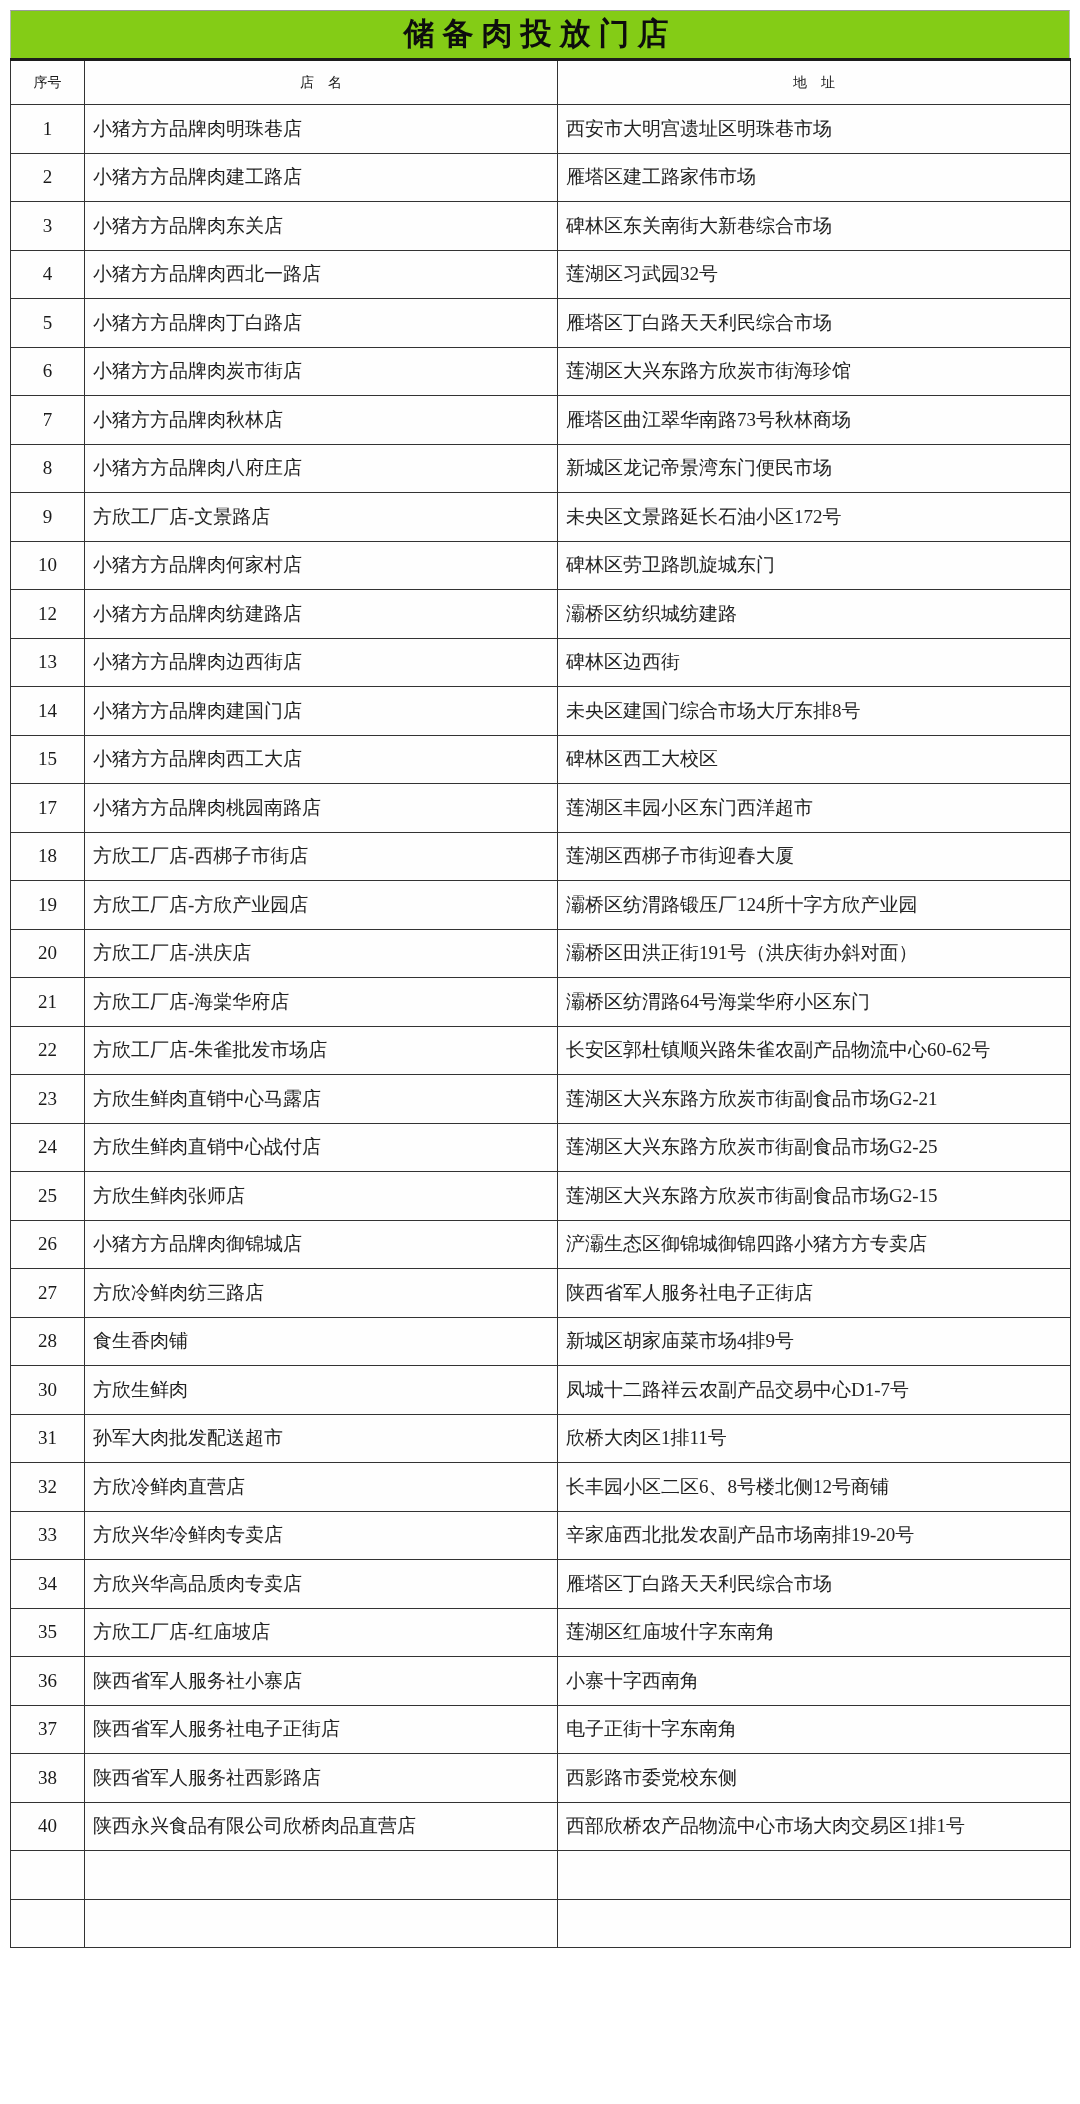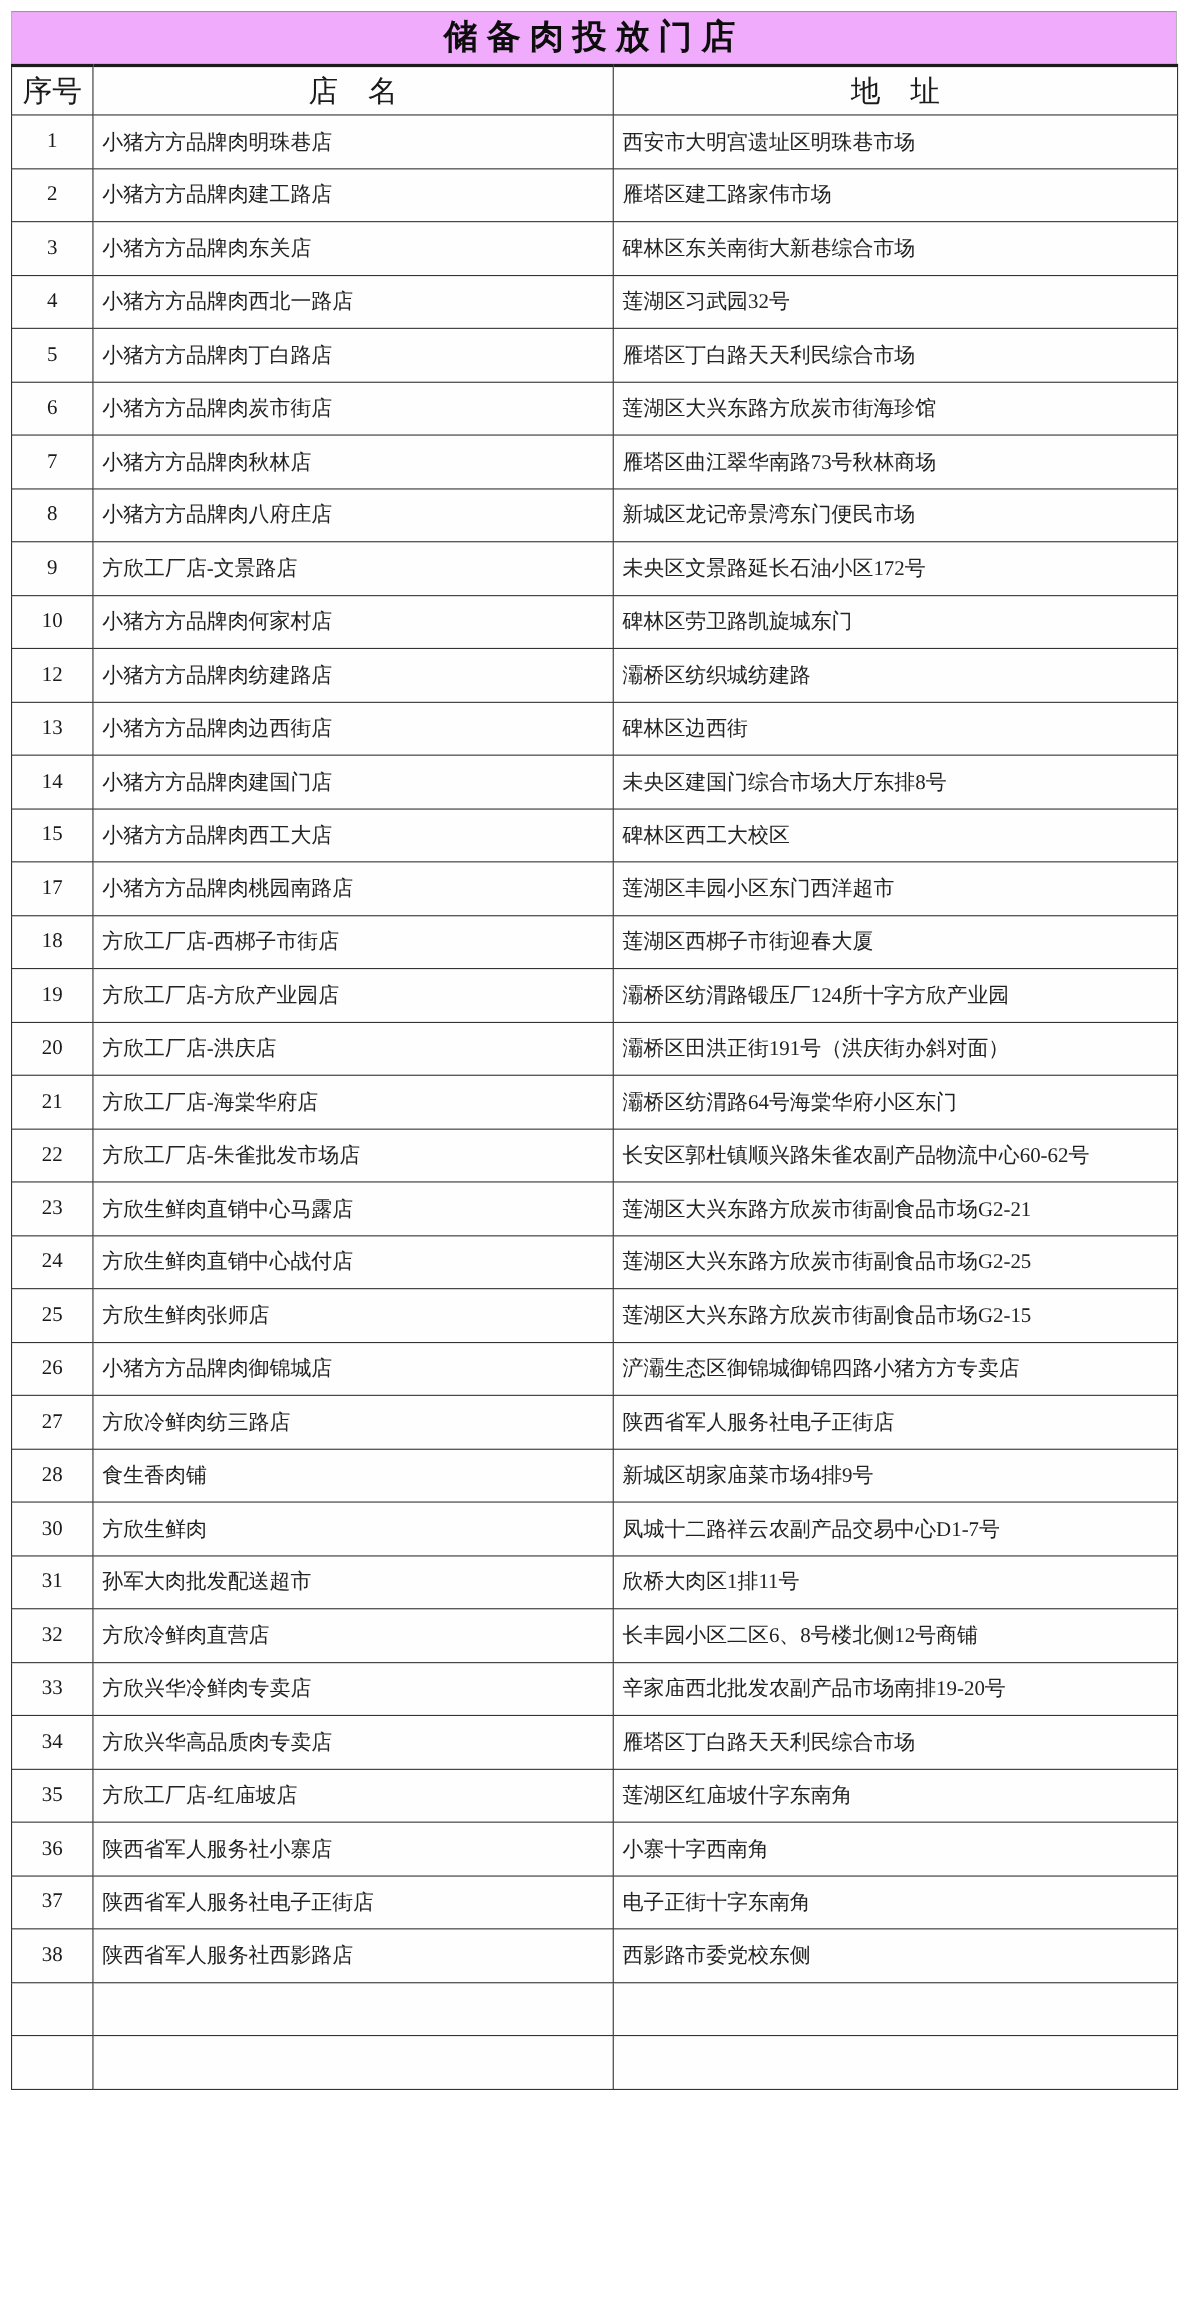--- a/index.html
+++ b/index.html
@@ -24,41 +24,41 @@
     height: 48px;
     border-top: 1px solid #9a9a9a;
     border-left: 1px solid #b5b5b5;
     border-right: 1px solid #b5b5b5;
     text-align: center;
     font-weight: bold;
     font-size: 31px;
     letter-spacing: 8px;
     line-height: 46px;
     color: #0d0d0d;
-    background: #f0abfc;
+    background: #84cc16;
   }
   table.store-table {
     width: 1060px;
     border-collapse: collapse;
     table-layout: fixed;
     background: #fefefe;
   }
   table.store-table th,
   table.store-table td {
     box-sizing: border-box;
     border: 1px solid #333333;
     overflow: hidden;
     white-space: nowrap;
     vertical-align: middle;
   }
   table.store-table thead th {
     border-top: 3px solid #1c1c1c;
     height: 45px;
     font-weight: normal;
-    font-size: 27px;
+    font-size: 14px;
     text-align: center;
     color: #1a1a1a;
   }
   table.store-table tbody tr {
     height: 48.5px;
   }
   td.c-idx {
     text-align: center;
     font-size: 19px;
     color: #1a1a1a;
@@ -263,20 +263,25 @@
         <tr>
           <td class="c-idx">37</td>
           <td class="c-name">陕西省军人服务社电子正街店</td>
           <td class="c-addr">电子正街十字东南角</td>
         </tr>
         <tr>
           <td class="c-idx">38</td>
           <td class="c-name">陕西省军人服务社西影路店</td>
           <td class="c-addr">西影路市委党校东侧</td>
         </tr>
+        <tr>
+          <td class="c-idx">40</td>
+          <td class="c-name">陕西永兴食品有限公司欣桥肉品直营店</td>
+          <td class="c-addr">西部欣桥农产品物流中心市场大肉交易区1排1号</td>
+        </tr>
         <tr class="blank-row">
           <td class="c-idx"></td>
           <td class="c-name"></td>
           <td class="c-addr"></td>
         </tr>
         <tr class="blank-row">
           <td class="c-idx"></td>
           <td class="c-name"></td>
           <td class="c-addr"></td>
         </tr>

